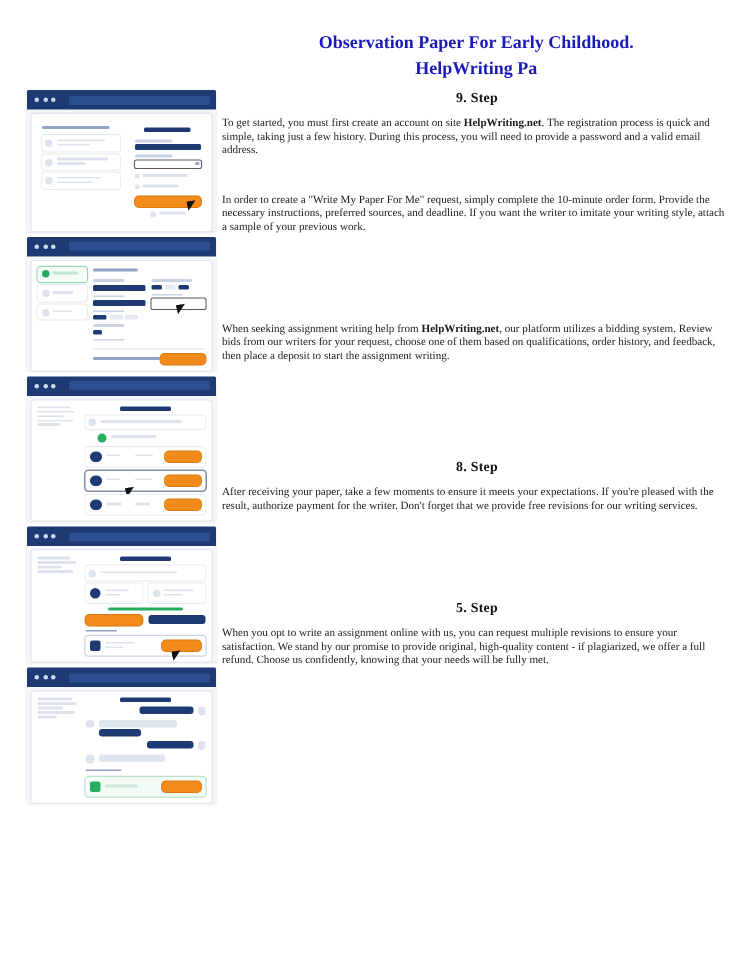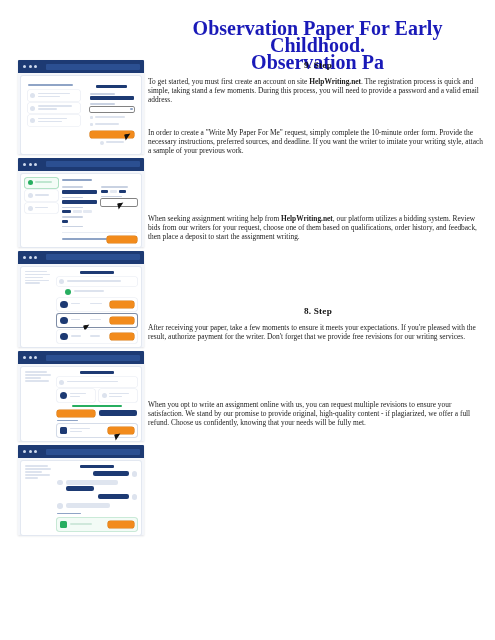--- a/index.html
+++ b/index.html
@@ -7,21 +7,21 @@
     width:495px;height:640px;background:#ffffff;
     font-family:"Liberation Serif", serif;
     overflow:hidden;position:relative;
   }
   .page{position:relative;width:495px;height:640px;background:#fff;}
 
   
   .doc-title{
     position:absolute;left:145px;top:20px;width:345px;
     text-align:center;color:#1a1ab8;
-    font-weight:bold;font-size:20px;line-height:17px;
+    font-weight:bold;font-size:12px;line-height:17px;
     font-family:"Liberation Serif", serif;
   }
   .doc-title .l2{display:block;}
 
   
   .steps{position:absolute;left:148px;top:60px;width:340px;}
   .step-block{margin-bottom:12px;}
   .step-head{
     text-align:center;font-weight:bold;font-size:9.2px;
     color:#121212;margin:0 0 7px 0;letter-spacing:.2px;
@@ -148,21 +148,21 @@
   }
   .composer .ic{width:7px;height:7px;border-radius:1.5px;background:#27ae60;flex:0 0 auto;}
 </style>
 </head>
 <body>
 
 <div class="page">
 
   <div class="doc-title">
     <span>Observation Paper For Early Childhood.</span>
-    <span class="l2">Observation Pa</span>
+    <span class="l2">HelpWriting Pa</span>
   </div>
 
   <div class="shots">
 
     <div class="shot">
       <div class="bar">
         <span class="dot"></span>
         <span class="dot"></span>
         <span class="dot"></span>
         <span class="urlbox"></span>
@@ -471,34 +471,35 @@
         </div>
       </div>
     </div>
 
   </div>
 
   <div class="steps">
 
     <div class="step-block" id="sb1">
       <div class="step-head">9. Step</div>
-      <div class="step-body"><span>To get started, you must first create an account on site </span><b>HelpWriting.net</b><span>. The registration process is quick and simple, taking stand a few moments. During this process, you will need to provide a password and a valid email address.</span></div>
+      <div class="step-body"><span>To get started, you must first create an account on site </span><b>HelpWriting.net</b><span>. The registration process is quick and simple, taking just a few history. During this process, you will need to provide a password and a valid email address.</span></div>
     </div>
 
     <div class="step-block" id="sb2">
       <div class="step-body"><span>In order to create a "Write My Paper For Me" request, simply complete the 10-minute order form. Provide the necessary instructions, preferred sources, and deadline. If you want the writer to imitate your writing style, attach a sample of your previous work.</span><b></b><span></span></div>
     </div>
 
     <div class="step-block" id="sb3">
       <div class="step-body"><span>When seeking assignment writing help from </span><b>HelpWriting.net</b><span>, our platform utilizes a bidding system. Review bids from our writers for your request, choose one of them based on qualifications, order history, and feedback, then place a deposit to start the assignment writing.</span></div>
     </div>
 
     <div class="step-block" id="sb4">
       <div class="step-head">8. Step</div>
       <div class="step-body"><span>After receiving your paper, take a few moments to ensure it meets your expectations. If you're pleased with the result, authorize payment for the writer. Don't forget that we provide free revisions for our writing services.</span><b></b><span></span></div>
     </div>
 
     <div class="step-block" id="sb5">
+      <div class="step-head">5. Step</div>
       <div class="step-body"><span>When you opt to write an assignment online with us, you can request multiple revisions to ensure your satisfaction. We stand by our promise to provide original, high-quality content - if plagiarized, we offer a full refund. Choose us confidently, knowing that your needs will be fully met.</span><b></b><span></span></div>
     </div>
 
   </div>
 </div>
 
 </body></html>

